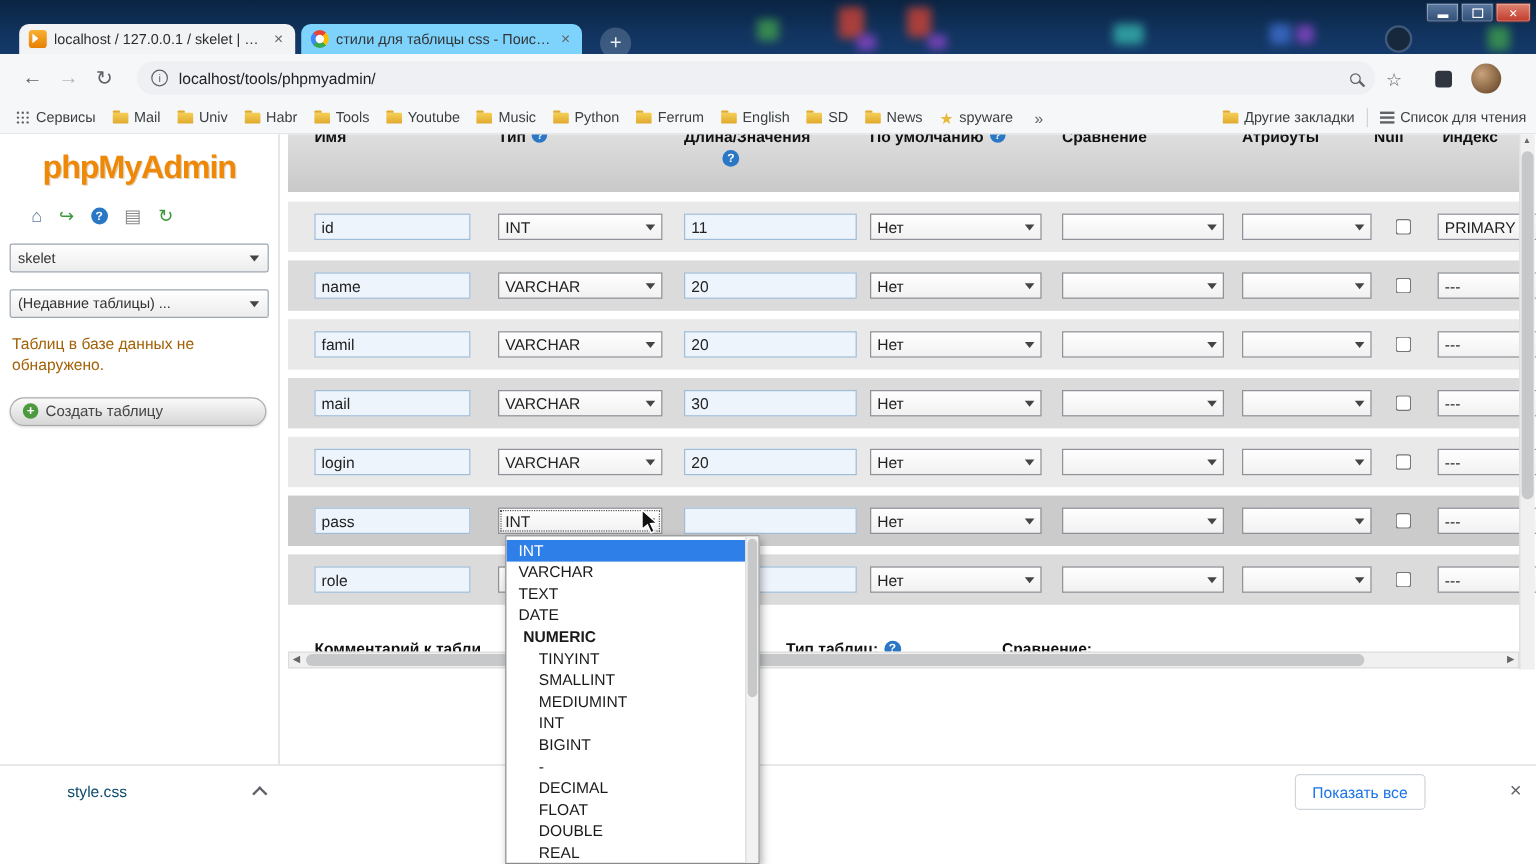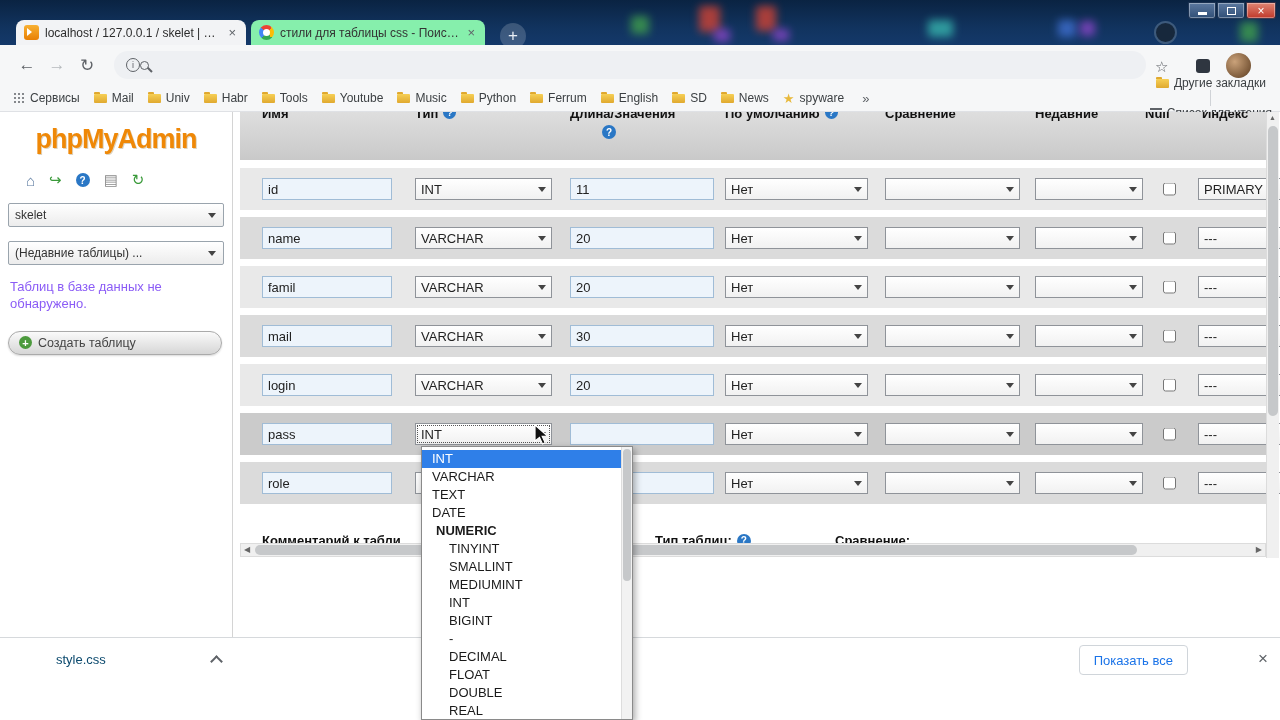--- a/index.html
+++ b/index.html
@@ -18,21 +18,21 @@
             border-radius:0 0 3px 3px; color:#fff; font-size:10px; }
   .winbtn.close { background:linear-gradient(180deg,#e08573,#c0392b); width:30px; font-size:12px; }
   .minbar { width:9px; height:3px; background:#fff; margin-top:6px; }
   .maxbox { width:9px; height:8px; border:1px solid #fff; background:transparent; }
 
   
   .tabstrip { position:absolute; left:0; top:20px; width:1280px; height:25px; }
   .tab { position:absolute; bottom:0; height:25px; border-radius:8px 8px 0 0; display:flex; align-items:center;
          padding:0 8px; font-size:12px; color:#2c2c2c; }
   .tab.active { background:#f2f3f5; }
-  .tab.inactive { background:#86efac; color:#333; }
+  .tab.inactive { background:#7dd3fc; color:#333; }
   .tab .title { flex:1; white-space:nowrap; overflow:hidden; text-overflow:ellipsis; margin:0 6px; }
   .tab .x { color:#5f6368; font-size:13px; padding:0 2px; }
   .fav-pma { width:15px; height:15px; border-radius:3px; background:linear-gradient(180deg,#f8b133,#e87f04); position:relative; flex:none; }
   .fav-pma::before { content:""; position:absolute; left:3px; top:3px; border-left:5px solid #fff; border-top:4px solid transparent; border-bottom:4px solid transparent; }
   .fav-g { width:15px; height:15px; border-radius:50%; flex:none;
            background:conic-gradient(from -45deg,#ea4335 0 25%,#fbbc05 0 50%,#34a853 0 75%,#4285f4 0 100%); position:relative; }
   .fav-g::before { content:""; position:absolute; left:4px; top:4px; width:7px; height:7px; border-radius:50%; background:#fff; }
   .newtab { position:absolute; left:500px; top:3px; width:26px; height:26px; border-radius:50%;
             background:rgba(255,255,255,.18); color:#e8eef5; font-size:17px; display:flex; align-items:center; justify-content:center; }
   .strip-circle { position:absolute; left:1154px; top:1px; width:23px; height:23px; border-radius:50%;
@@ -59,41 +59,41 @@
            border-bottom:1px solid #dfe1e5; display:flex; align-items:center; font-size:12px; color:#3c4043; }
   .bm { display:flex; align-items:center; margin-left:14px; white-space:nowrap; }
   .bm .lbl { margin-left:5px; }
   .folder { width:13px; height:9px; background:linear-gradient(180deg,#f6cf55,#e0a92f); border-radius:1px; position:relative; flex:none; }
   .folder::before { content:""; position:absolute; top:-2px; left:0; width:6px; height:2px; background:#e0a92f; border-radius:1px 1px 0 0; }
   .grid9 { width:11px; height:11px; position:relative; flex:none; }
   .grid9 b { position:absolute; left:0; top:0; width:2px; height:2px; border-radius:50%; background:#5f6368;
              box-shadow:4px 0 0 #5f6368,8px 0 0 #5f6368,0 4px 0 #5f6368,4px 4px 0 #5f6368,8px 4px 0 #5f6368,0 8px 0 #5f6368,4px 8px 0 #5f6368,8px 8px 0 #5f6368; }
   .bmstar { color:#e8b93c; font-size:13px; }
   .chev { color:#5f6368; margin-left:18px; font-size:13px; }
-  .bm-right { position:absolute; right:8px; display:flex; align-items:center;flex-direction:column; }
+  .bm-right { position:absolute; right:8px; display:flex; align-items:center; }
   .vdiv { width:1px; height:16px; background:#d0d3d7; margin:0 10px; }
   .rlicon { width:12px; height:2px; background:#5f6368; box-shadow:0 4px 0 #5f6368,0 8px 0 #5f6368; margin-bottom:8px; flex:none; }
 
   
   .page { position:absolute; left:0; top:112px; width:1280px; height:525px; background:#fff; }
 
   
   .pma-side { position:absolute; left:0; top:0; width:233px; height:525px; background:#fff; border-right:1px solid #d4d4d4; }
   .pma-logo { margin:12px auto 0; text-align:center; font-size:27px; font-weight:bold; color:#ef8807;
               text-shadow:1px 1px 0 rgba(120,80,0,.25); letter-spacing:-1px; }
   .pma-icons { display:flex; gap:14px; margin:16px 0 0 26px; align-items:center; }
   .pico { font-size:15px; }
   .helpdisc { width:14px; height:14px; border-radius:50%; background:#2a77c5; color:#fff; font-size:10px; font-weight:bold;
               display:flex; align-items:center; justify-content:center; }
   .sidesel { position:relative; margin:14px 8px 0; height:24px; border:1px solid #9aa4ad;
              background:linear-gradient(180deg,#fff,#ececec); border-radius:2px; display:flex; align-items:center;
              padding:0 22px 0 6px; font-size:12px; color:#333; }
   .arr { width:0; height:0; border-left:4px solid transparent; border-right:4px solid transparent; border-top:5px solid #444;
          position:absolute; right:7px; top:9px; }
-  .sidemsg { margin:14px 10px 0; font-size:13px; color:#8b5cf6; line-height:1.3; }
+  .sidemsg { margin:14px 10px 0; font-size:13px; color:#a16207; line-height:1.3; }
   .createbtn { margin:18px 8px 0; width:214px; height:24px; border-radius:12px; border:1px solid #aaa;
                background:linear-gradient(180deg,#fafafa,#d6d6d6); display:flex; align-items:center; font-size:12.5px; color:#444;
                padding:0 10px; box-shadow:0 1px 2px rgba(0,0,0,.15); }
   .plusdisc { width:13px; height:13px; border-radius:50%; background:#4c9a3d; color:#fff; font-size:11px; font-weight:bold;
               display:flex; align-items:center; justify-content:center; margin-right:6px; }
 
   
   .thead { position:absolute; left:240px; right:14px; top:0; height:48px;
            background:linear-gradient(180deg,#dedede,#c9c9c9); overflow:hidden; }
   .hl { position:absolute; top:-6px; font-size:13px; font-weight:bold; color:#111; display:flex; align-items:flex-start; gap:5px; }
@@ -198,20 +198,21 @@
     <div class="newtab">+</div>
     <div class="strip-circle"></div>
   </div>
 
   <div class="toolbar">
     <span class="navbtn" style="margin-left:12px">←</span>
     <span class="navbtn disabled">→</span>
     <span class="navbtn">↻</span>
     <div class="omnibox">
       <i class="infoicon">i</i>
+      <span class="url">localhost/tools/phpmyadmin/</span>
       <span class="mag">
           <i></i>
         </span>
     </div>
     <span class="staricon">☆</span>
     <span class="exticon"></span>
     <span class="avatar"></span>
   </div>
 
   <div class="bmbar">
@@ -324,21 +325,21 @@
           <span class="helpdisc">?</span>
         </span>
       <span class="hl" style="left:485px">
           <span>По умолчанию</span>
           <span class="helpdisc">?</span>
         </span>
       <span class="hl" style="left:645px">
           <span>Сравнение</span>
         </span>
       <span class="hl" style="left:795px">
-          <span>Недавние</span>
+          <span>Атрибуты</span>
         </span>
       <span class="hl" style="left:905px">
           <span>Null</span>
         </span>
       <span class="hl" style="left:962px">
           <span>Индекс</span>
         </span>
     </div>
 
     <div class="trow odd" style="top:56px">

